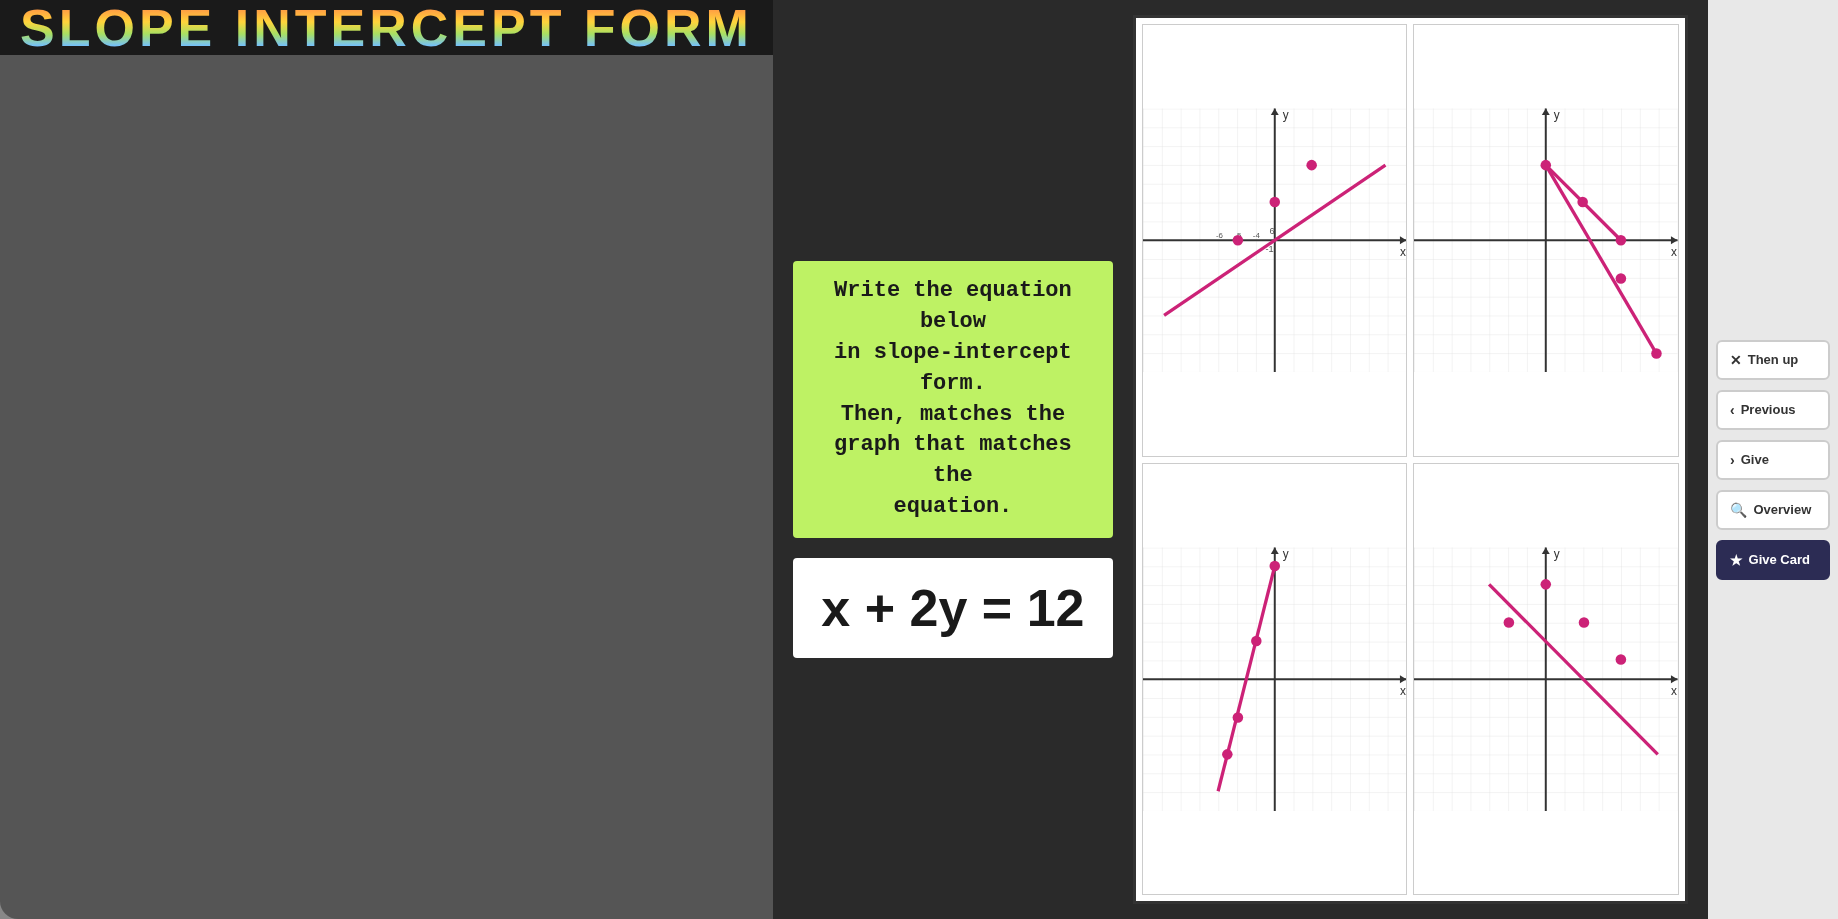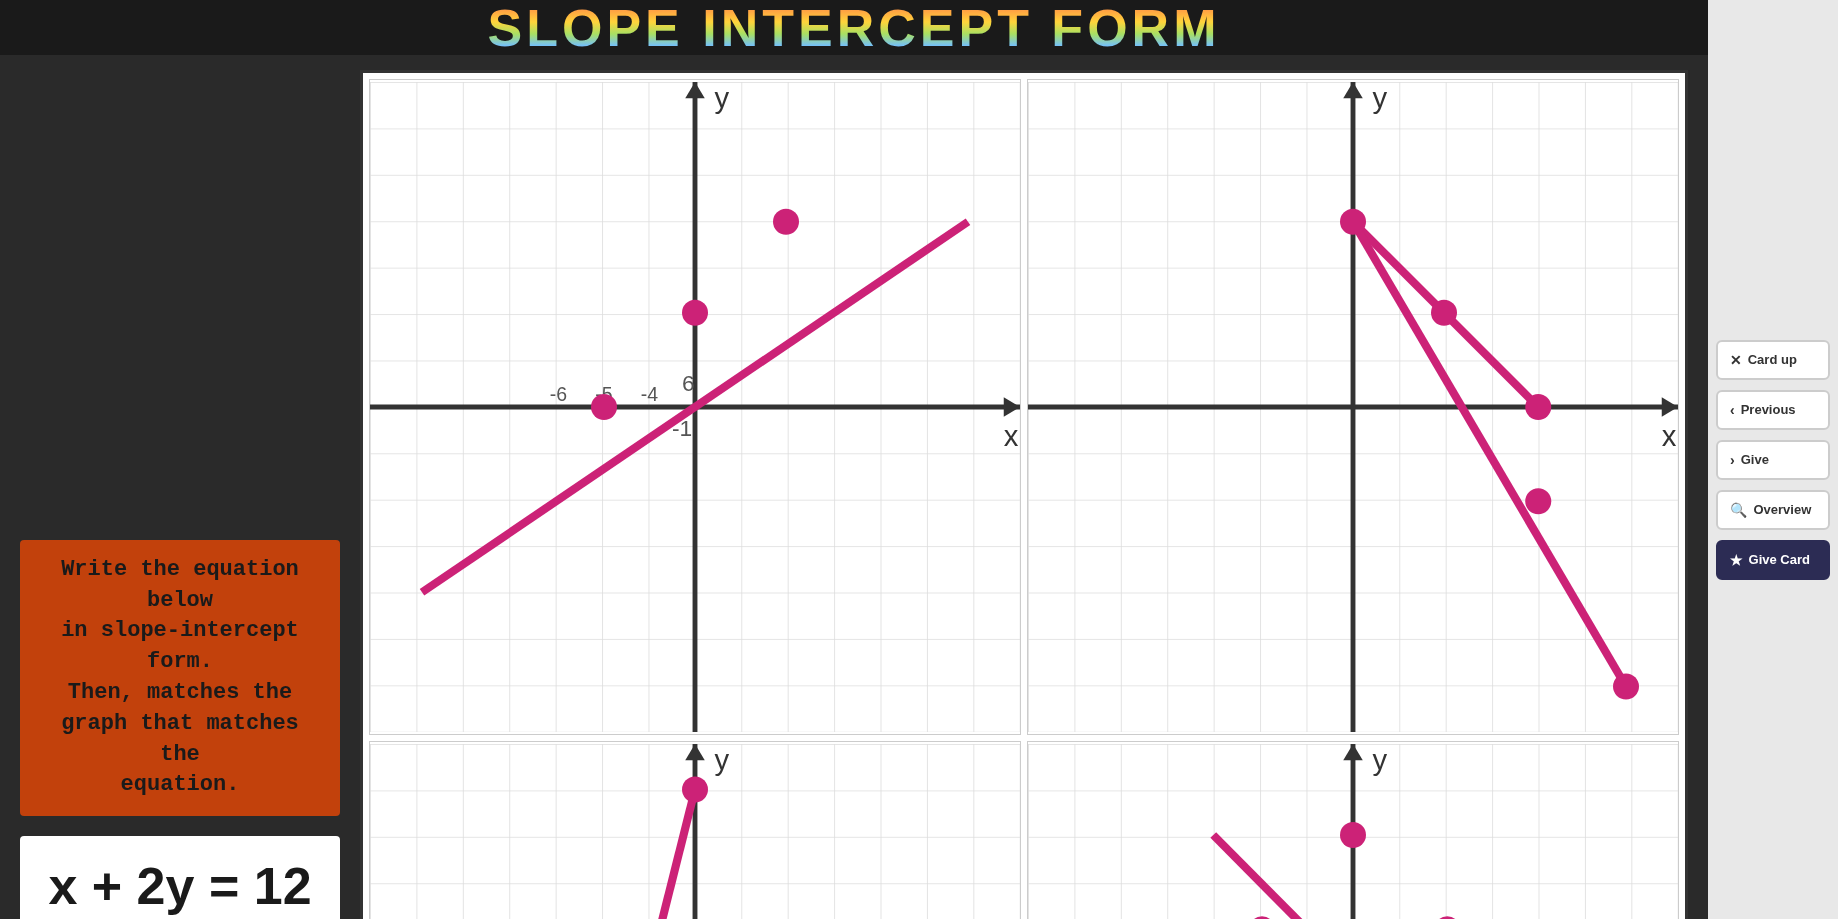--- a/index.html
+++ b/index.html
@@ -8,22 +8,23 @@
       font-family: Arial, sans-serif;
       width: 1838px;
       height: 919px;
       overflow: hidden;
       display: flex;
     }
 
     .main-content {
       flex: 1;
       display: flex;
-      flex-direction: column;
+      flex-direction: row;
       background: #555;
+      border-radius: 18px;
     }
 
     .header-banner {
       background: #1a1a1a;
       padding: 8px 20px;
       text-align: center;
       height: 55px;
       display: flex;
       align-items: center;
       justify-content: center;
@@ -53,21 +54,21 @@
       display: flex;
       flex-direction: column;
       justify-content: center;
       width: 320px;
       min-width: 320px;
     }
 
     .instruction-text {
       font-size: 22px;
       color: #1a1a1a;
-      background: #c2410c;
+      background: #bef264;
       padding: 15px 20px;
       border-radius: 4px;
       text-align: center;
       line-height: 1.4;
       font-family: 'Courier New', monospace;
       font-weight: bold;
       margin-bottom: 20px;
     }
 
     .equation-display {
@@ -294,21 +295,21 @@
         </svg>
       </div>
 
     </div>
   </div>
 </div>
 
 <div class="sidebar">
   <button class="sidebar-btn btn-give-up">
     <span class="btn-icon">✕</span>
-    <span>Card up</span>
+    <span>Then up</span>
   </button>
   <button class="sidebar-btn btn-previous">
     <span class="btn-icon">‹</span>
     <span>Previous</span>
   </button>
   <button class="sidebar-btn btn-skip">
     <span class="btn-icon">›</span>
     <span>Give</span>
   </button>
   <button class="sidebar-btn btn-overview">

